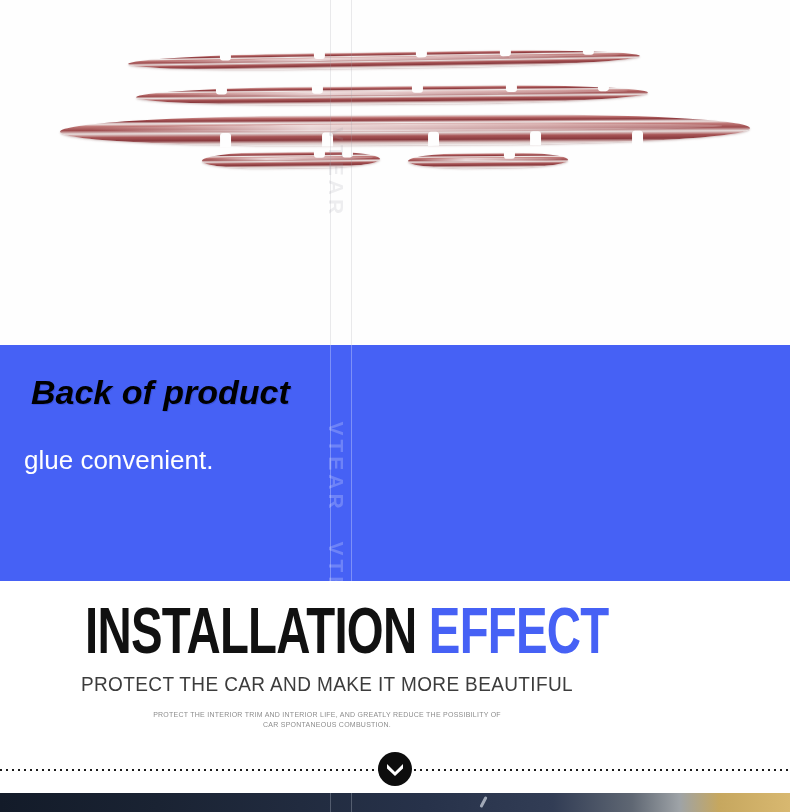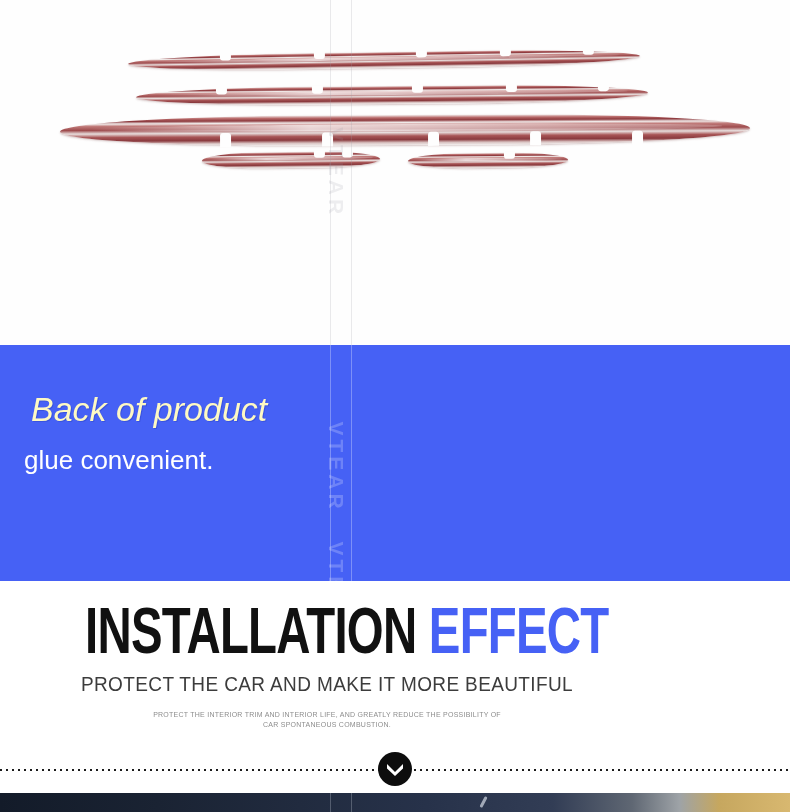--- a/index.html
+++ b/index.html
@@ -51,23 +51,23 @@
   .strip-3 { left:60px;  top:115px; width:690px; height:30px; transform:rotate(-0.3deg); }
   .strip-4 { left:202px; top:152px; width:178px; height:16px; transform:rotate(-0.6deg); }
   .strip-5 { left:408px; top:153px; width:160px; height:15px; transform:rotate(-0.4deg); }
 
   
   .blue-panel {
     position:absolute; left:0; top:345px; width:790px; height:236px;
     background:#4661f5; overflow:hidden;
   }
   .blue-title {
-    position:absolute; left:31px; top:45px;
-    font-size:34px; font-weight:normal; font-style:italic;
-    color:#fef9c3; letter-spacing:0px; white-space:nowrap;
+    position:absolute; left:31px; top:28px;
+    font-size:34px; font-weight:bold; font-style:italic;
+    color:#000000; letter-spacing:0px; white-space:nowrap;
     text-shadow:1px 1px 0 rgba(20,40,160,.25);
   }
   .blue-body {
     position:absolute; left:24px; top:97px; width:720px;
     font-size:26px; line-height:37px; color:#ffffff;
   }
 
   
   .wm-col {
     position:absolute; top:0; bottom:0; width:1px;

